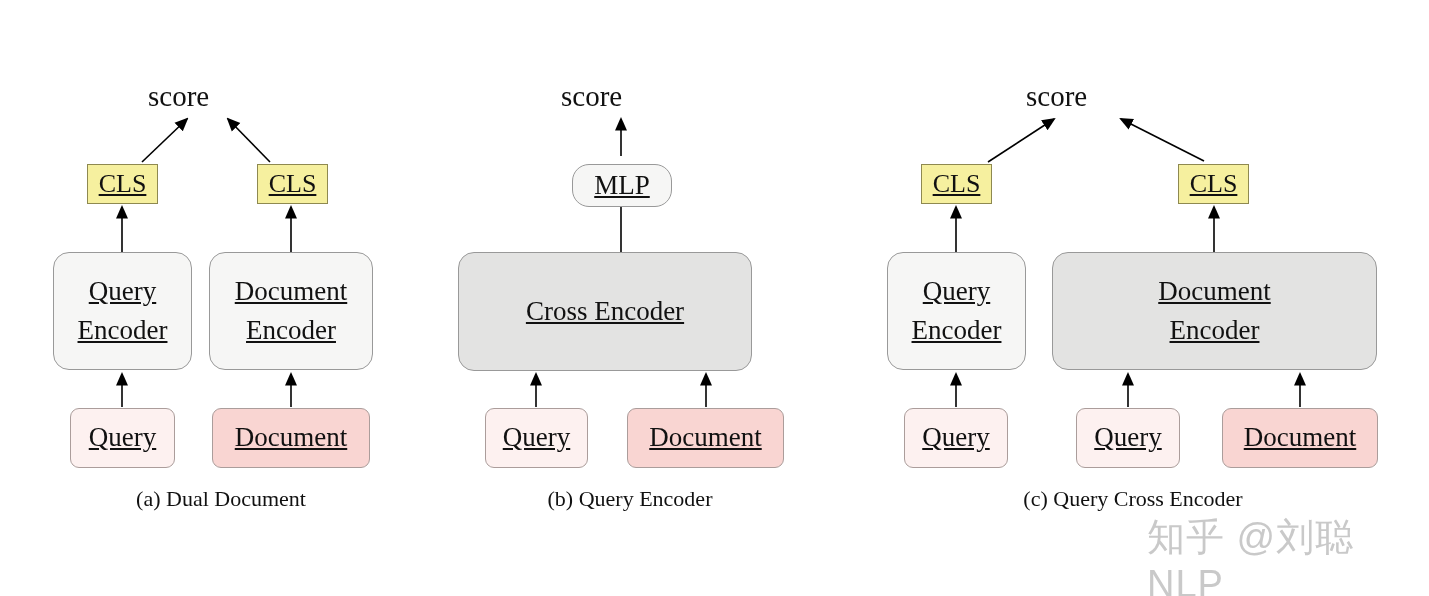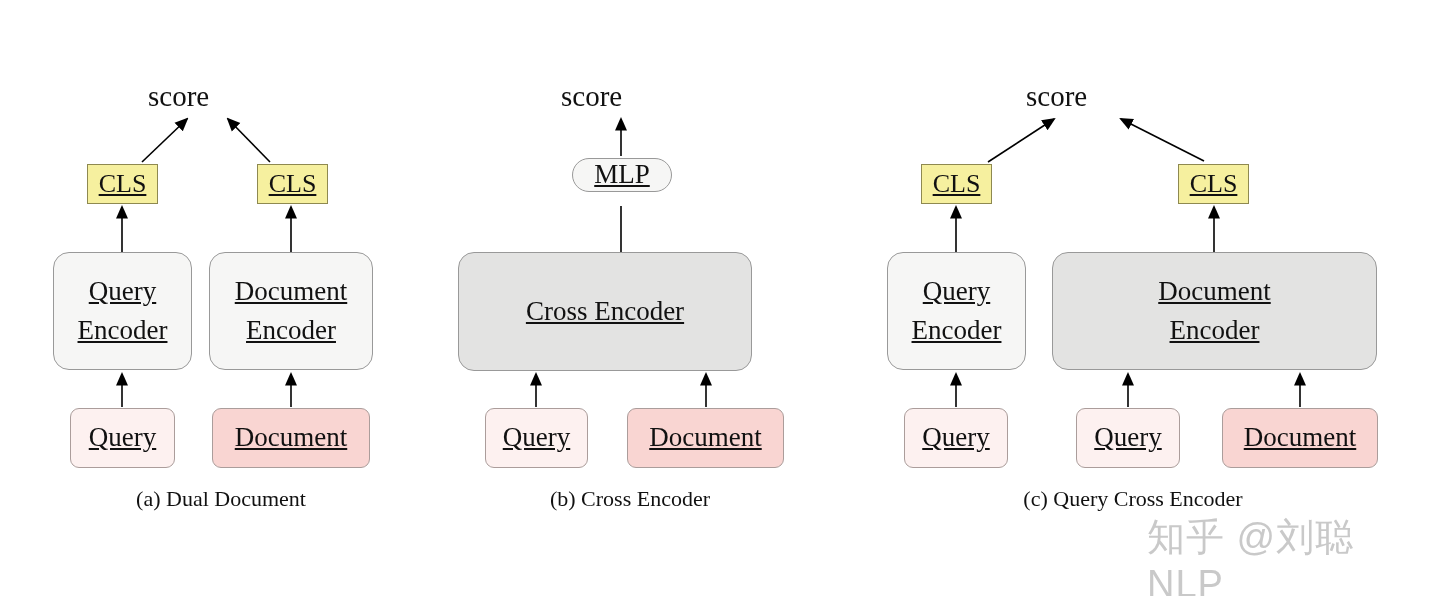--- a/index.html
+++ b/index.html
@@ -67,25 +67,25 @@
   <div class="box cls" style="left:257px; top:164px; width:71px; height:40px;">CLS</div>
   <div class="box enc" style="left:53px; top:252px; width:139px; height:118px;">Query
 Encoder</div>
   <div class="box enc" style="left:209px; top:252px; width:164px; height:118px;">Document
 Encoder</div>
   <div class="box inp-q" style="left:70px; top:408px; width:105px; height:60px;">Query</div>
   <div class="box inp-d" style="left:212px; top:408px; width:158px; height:60px;">Document</div>
   <div class="subcap" style="left:51px; top:486px;">(a) Dual Document</div>
 
   <div class="score" style="left:561px; top:80px;">score</div>
-  <div class="box mlp" style="left:572px; top:158px; width:100px; height:34px;">MLP</div>
+  <div class="box mlp" style="left:572px; top:164px; width:100px; height:43px;">MLP</div>
   <div class="box enc enc-dark" style="left:458px; top:252px; width:294px; height:119px;">Cross Encoder</div>
   <div class="box inp-q" style="left:485px; top:408px; width:103px; height:60px;">Query</div>
   <div class="box inp-d" style="left:627px; top:408px; width:157px; height:60px;">Document</div>
-  <div class="subcap" style="left:460px; top:486px;">(b) Cross Encoder</div>
+  <div class="subcap" style="left:460px; top:486px;">(b) Query Encoder</div>
 
   <div class="score" style="left:1026px; top:80px;">score</div>
   <div class="box cls" style="left:921px; top:164px; width:71px; height:40px;">CLS</div>
   <div class="box cls" style="left:1178px; top:164px; width:71px; height:40px;">CLS</div>
   <div class="box enc" style="left:887px; top:252px; width:139px; height:118px;">Query
 Encoder</div>
   <div class="box enc enc-dark" style="left:1052px; top:252px; width:325px; height:118px;">Document
 Encoder</div>
   <div class="box inp-q" style="left:904px; top:408px; width:104px; height:60px;">Query</div>
   <div class="box inp-q" style="left:1076px; top:408px; width:104px; height:60px;">Query</div>

